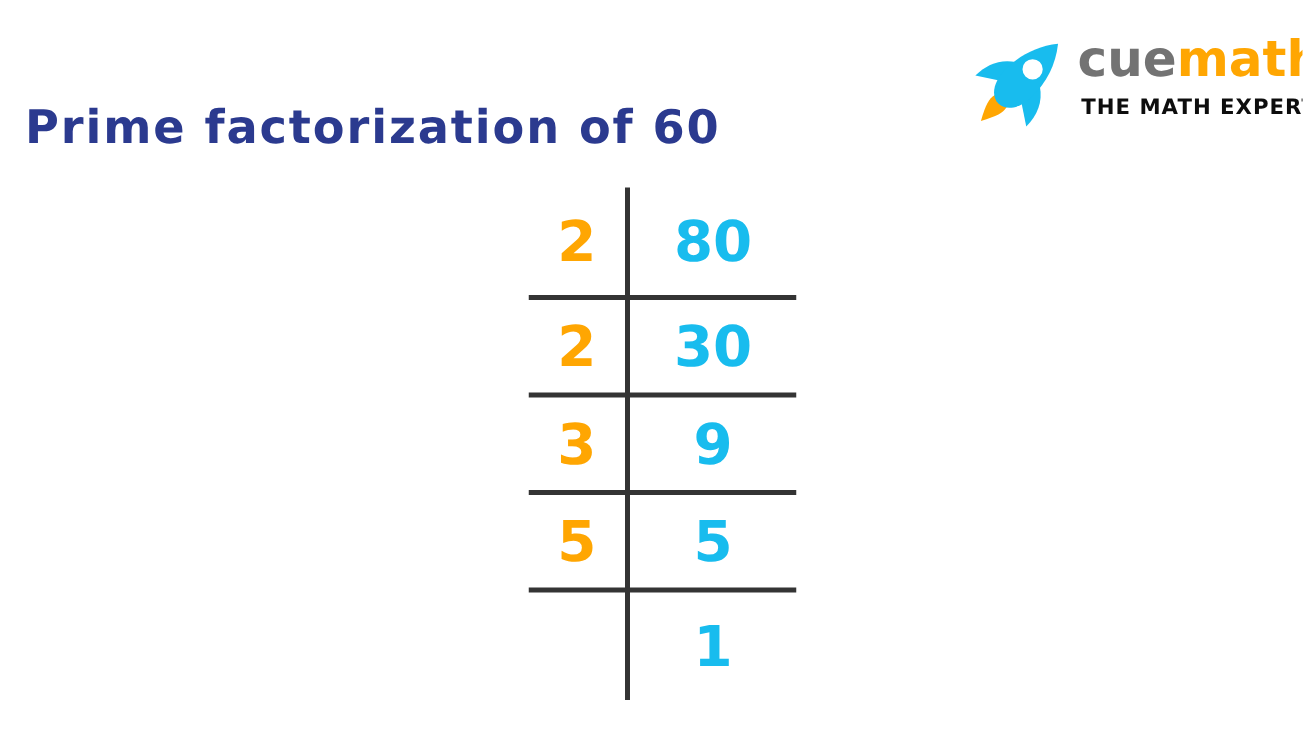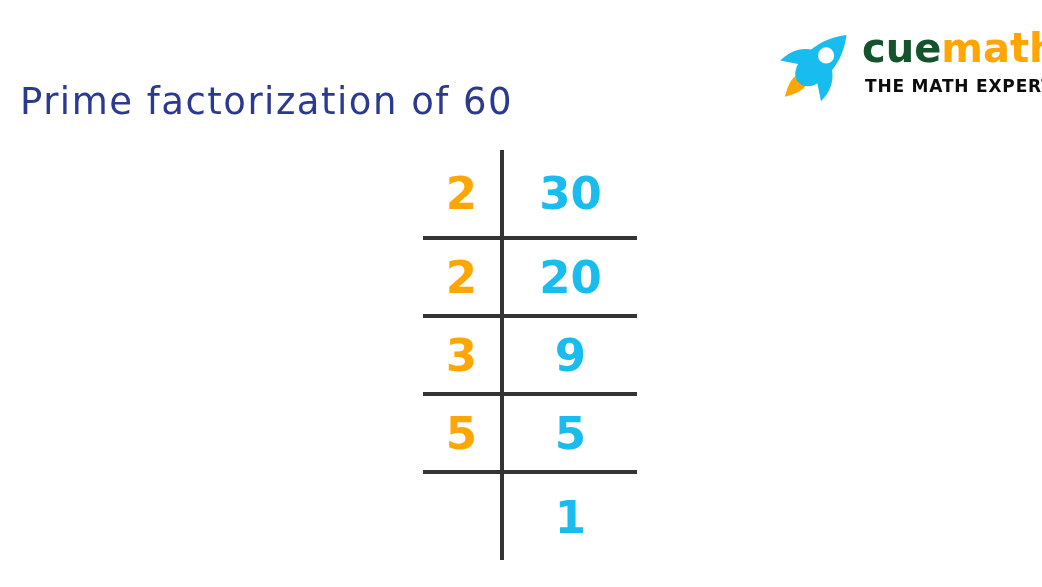--- a/index.html
+++ b/index.html
@@ -14,21 +14,21 @@
     overflow: hidden;
     font-family: "DejaVu Sans", "Liberation Sans", sans-serif;
   }
 
   
   .page-title {
     position: absolute;
     left: 20px;
     top: 55px;
     font-size: 37px;
-    font-weight: normal;
+    font-weight: bold;
     letter-spacing: 1.5px;
     color: #2B3A8F;
     white-space: nowrap;
   }
 
   
   .logo {
     position: absolute;
     left: 768px;
     top: 16px;
@@ -45,21 +45,21 @@
   .logo-wordmark {
     position: absolute;
     left: 94px;
     top: 12px;
     font-size: 40px;
     font-weight: bold;
     letter-spacing: 0px;
     white-space: nowrap;
     line-height: 1;
   }
-  .logo-word-cue  { color: #14532d; }
+  .logo-word-cue  { color: #737373; }
   .logo-word-math { color: #FFA602; }
   .logo-tagline {
     position: absolute;
     left: 97px;
     top: 60px;
     font-size: 17px;
     font-weight: bold;
     letter-spacing: 0.8px;
     color: #0d0d0d;
     white-space: nowrap;
@@ -153,25 +153,25 @@
 <div class="ladder">
 
   <div class="ladder-vline"></div>
   <div class="ladder-hline hline-1"></div>
   <div class="ladder-hline hline-2"></div>
   <div class="ladder-hline hline-3"></div>
   <div class="ladder-hline hline-4"></div>
 
   <div class="ladder-row row-1">
     <div class="cell-divisor">2</div>
-    <div class="cell-quotient">30</div>
+    <div class="cell-quotient">80</div>
   </div>
   <div class="ladder-row row-2">
     <div class="cell-divisor">2</div>
-    <div class="cell-quotient">20</div>
+    <div class="cell-quotient">30</div>
   </div>
   <div class="ladder-row row-3">
     <div class="cell-divisor">3</div>
     <div class="cell-quotient">9</div>
   </div>
   <div class="ladder-row row-4">
     <div class="cell-divisor">5</div>
     <div class="cell-quotient">5</div>
   </div>
   <div class="ladder-row row-5">

